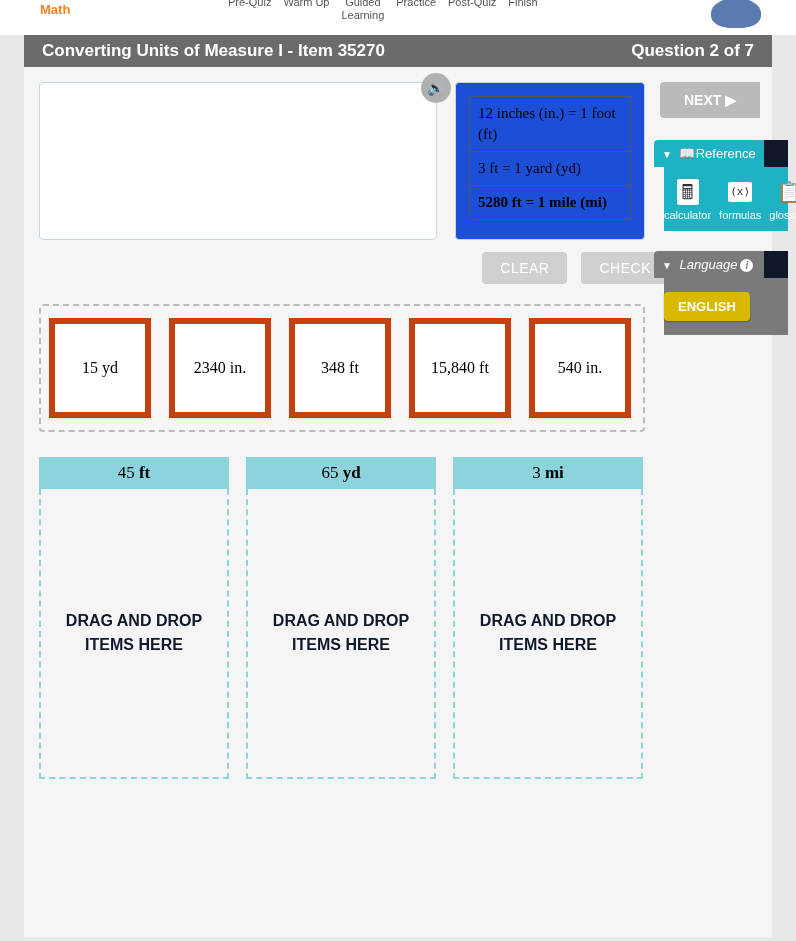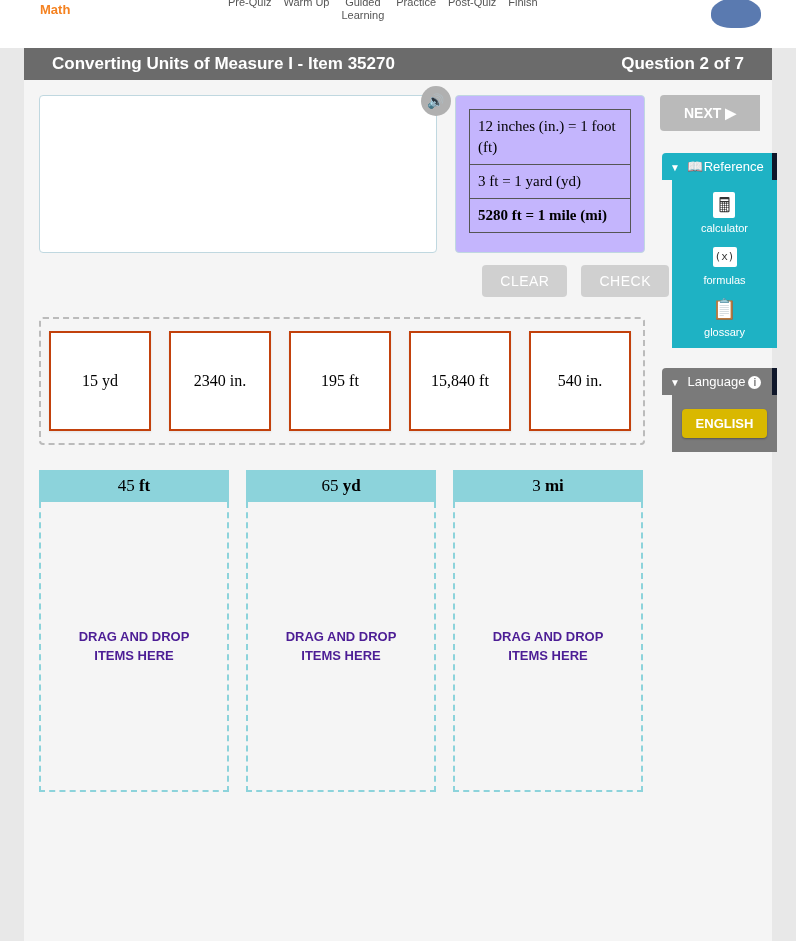--- a/index.html
+++ b/index.html
@@ -5,21 +5,21 @@
 * { box-sizing: border-box; margin: 0; padding: 0; }
 body {
   font-family: Arial, Helvetica, sans-serif;
   background: #e8e8e8;
   width: 796px;
   height: 941px;
   overflow: hidden;
 }
 .top-nav {
   background: #fff;
-  height: 48px;
+  height: 35px;
   display: flex;
   align-items: flex-start;
   padding: 0 30px;
   position: relative;
 }
 .subject-label {
   color: #f58220;
   font-weight: bold;
   font-size: 13px;
   position: absolute;
@@ -41,21 +41,21 @@
   right: 35px;
   top: -2px;
   width: 50px;
   height: 30px;
   background: #5a7ab0;
   border-radius: 50% 50% 40% 40%;
 }
 .title-bar {
   background: #6b6b6b;
   color: #fff;
-  padding: 6px 28px;
+  padding: 6px 18px;
   display: flex;
   justify-content: space-between;
   align-items: center;
   font-size: 17px;
   font-weight: bold;
   margin: 0 24px;
 }
 .content-wrap {
   margin: 0 24px;
   background: #f5f5f5;
@@ -85,21 +85,21 @@
   height: 30px;
   border-radius: 50%;
   background: #b0b0b0;
   display: flex;
   align-items: center;
   justify-content: center;
   color: #333;
   font-size: 14px;
 }
 .ref-box {
-  background: #c4b5fd;
+  background: #1d4ed8;
   border: 1px solid #c0d8e0;
   border-radius: 4px;
   width: 190px;
   height: 158px;
   padding: 13px;
 }
 .ref-table {
   border: 1px solid #555;
   font-family: Georgia, serif;
   font-size: 15px;
@@ -133,21 +133,21 @@
   border-radius: 4px;
   width: 606px;
   padding: 12px 8px;
   display: flex;
   flex-wrap: wrap;
   gap: 18px;
   margin-bottom: 25px;
 }
 .tile {
   background: #fff;
-  border: 2px solid #c2410c;
+  border: 6px solid #c2410c;
   width: 102px;
   height: 100px;
   display: flex;
   align-items: center;
   justify-content: center;
   font-family: Georgia, serif;
   font-size: 16px;
   box-shadow: 0 1px 2px rgba(0,0,0,0.08);
   cursor: move;
 }
@@ -166,22 +166,22 @@
 }
 .drop-header b { font-weight: bold; }
 .drop-zone {
   border: 2px dashed #8cd3db;
   border-top: none;
   height: 290px;
   display: flex;
   align-items: center;
   justify-content: center;
   text-align: center;
-  color: #4c1d95;
-  font-size: 13px;
+  color: #0f172a;
+  font-size: 16px;
   font-weight: bold;
   line-height: 1.5;
   padding: 0 20px;
 }
 
 .right-side {
   position: absolute;
   right: 0;
   top: 15px;
   width: 112px;
@@ -195,44 +195,44 @@
   width: 100px;
   height: 36px;
   border-radius: 4px 0 0 4px;
   margin-bottom: 22px;
   cursor: pointer;
 }
 .panel {
   background: #0f172a;
   border-radius: 4px 0 0 4px;
   margin-bottom: 20px;
-  width: 105px;
-  margin-left: 12px;
+  width: 124px;
+  margin-left: 4px;
 }
 .panel-header {
   background: #1eb2c4;
   color: #fff;
   font-size: 13px;
   padding: 6px 8px;
   border-radius: 4px 0 0 0;
   width: 110px;
   margin-left: -10px;
   position: relative;
 }
-.panel-header.gray { background: #7a7a7a; }
+.panel-header.gray { background: #7a7a7a; font-style: italic; }
 .panel-header::before {
   content: "▼";
   font-size: 10px;
   margin-right: 4px;
 }
 .panel-body {
   background: #1eb2c4;
   padding: 10px 0;
   display: flex;
-  flex-direction: column;
+  flex-direction: row;
   align-items: center;
   gap: 8px;
 }
 .tool-item {
   color: #fff;
   font-size: 11px;
   text-align: center;
   cursor: pointer;
 }
 .tool-icon {
@@ -315,21 +315,21 @@
     </div>
 
     <div class="action-btns">
       <button class="action-btn">CLEAR</button>
       <button class="action-btn">CHECK</button>
     </div>
 
     <div class="tile-pool">
       <div class="tile">15 yd</div>
       <div class="tile">2340 in.</div>
-      <div class="tile">195 ft</div>
+      <div class="tile">348 ft</div>
       <div class="tile">15,840 ft</div>
       <div class="tile">540 in.</div>
     </div>
 
     <div class="drop-row">
       <div class="drop-col">
         <div class="drop-header"><span>45</span> <b>ft</b></div>
         <div class="drop-zone">DRAG AND DROP ITEMS HERE</div>
       </div>
       <div class="drop-col">

